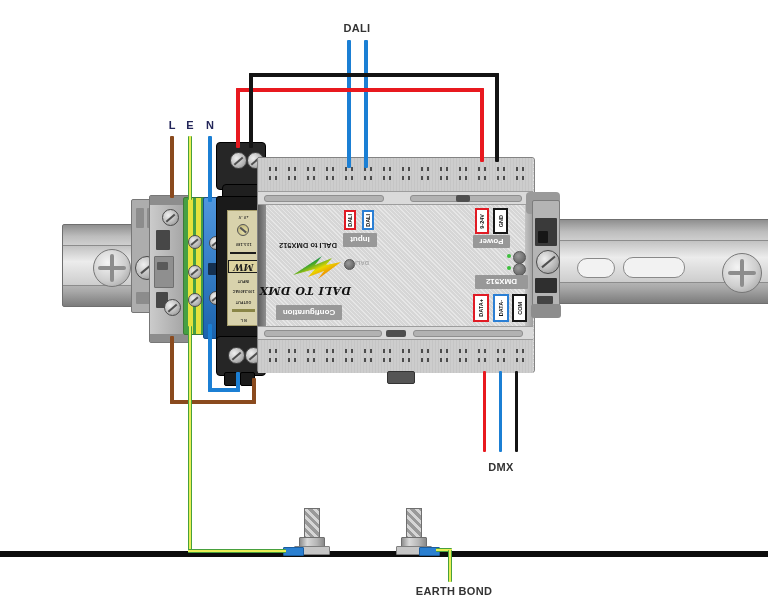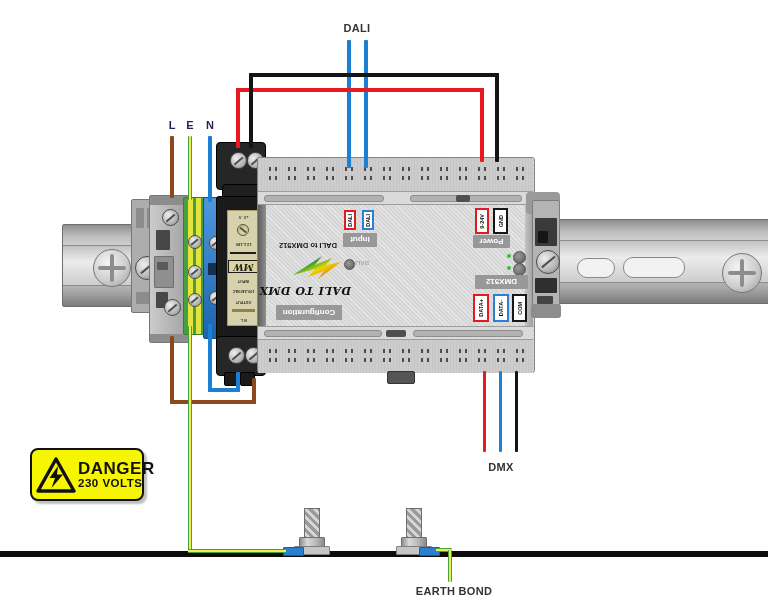--- a/index.html
+++ b/index.html
@@ -329,26 +329,14 @@
   <div class="wire w-blue" style="left:499px;top:371px;width:3px;height:81px;"></div>
   <div class="wire w-black" style="left:515px;top:371px;width:3px;height:81px;"></div>
 
   <div class="buslabel" style="left:327px;top:22px;width:60px;">DALI</div>
   <div class="buslabel" style="left:471px;top:461px;width:60px;">DMX</div>
   <div class="buslabel" style="left:394px;top:585px;width:120px;">EARTH BOND</div>
   <div class="lenlabel" style="left:165px;top:119px;">L</div>
   <div class="lenlabel" style="left:183px;top:119px;">E</div>
   <div class="lenlabel" style="left:203px;top:119px;">N</div>
 
-  <div class="danger">
-    <span style="display:inline-flex;">
-      <svg width="40" height="38" viewBox="0 0 40 38">
-        <path d="M20 3 L38 35 L2 35 Z" fill="none" stroke="#111" stroke-width="3.4" stroke-linejoin="round"></path>
-        <path d="M22 10 L13.5 22 L19 22 L15.5 32 L27 18.5 L21 18.5 Z" fill="#111"></path>
-      </svg>
-    </span>
-    <span class="txt">
-      <span class="t1">DANGER</span>
-      <span class="t2">230 VOLTS</span>
-    </span>
-  </div>
 
 </div>
 
 </body></html>

